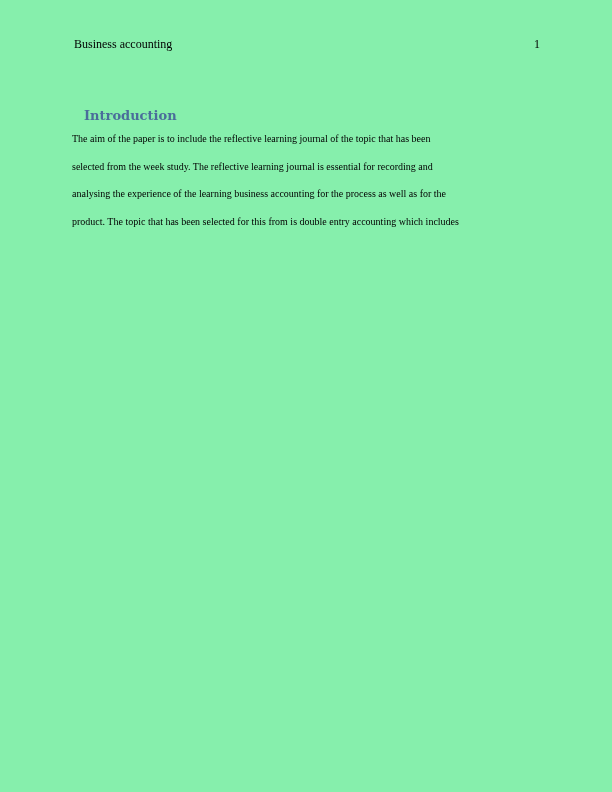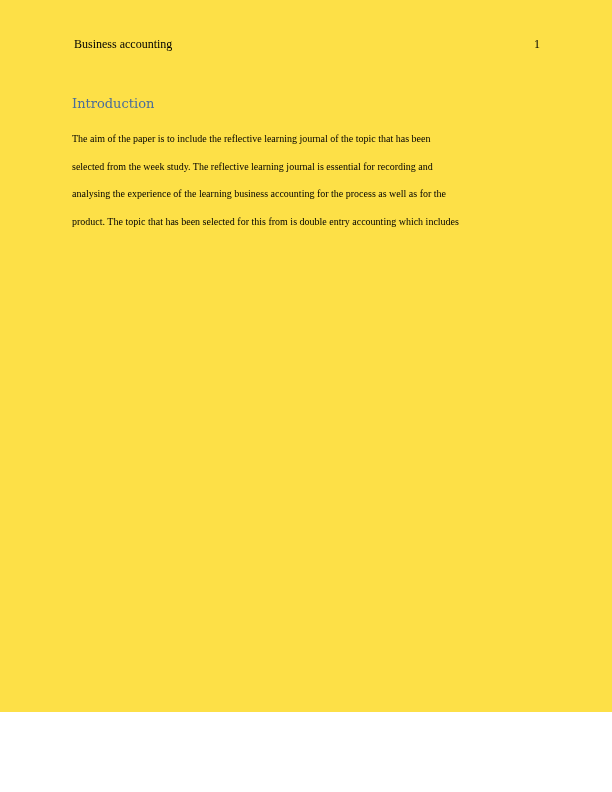--- a/index.html
+++ b/index.html
@@ -12,22 +12,22 @@
       height: 792px;
       position: relative;
       overflow: hidden;
       font-family: "Liberation Serif", serif;
       color: #000000;
     }
     .page {
       position: absolute;
       left: 0; top: 0;
       width: 612px;
-      height: 712px;
-      background: #fde047;
+      height: 792px;
+      background: #86efac;
     }
     .header-title {
       position: absolute;
       left: 74px;
       top: 36px;
       font-size: 12px;
       line-height: 16px;
       white-space: nowrap;
     }
     .header-page {
@@ -35,25 +35,25 @@
       right: 72px;
       top: 36px;
       font-size: 12px;
       line-height: 16px;
     }
     .heading {
       position: absolute;
       left: 72px;
       top: 95px;
       font-family: "DejaVu Serif", serif;
-      font-weight: normal;
+      font-weight: bold;
       font-size: 13px;
       line-height: 18px;
       color: #4a6d9a;
-      margin: 0;
+      margin: 12px;
     }
     .body-text {
       position: absolute;
       left: 72px;
       top: 125px;
       width: 472px;
       margin: 0;
     }
     .line {
       display: block;

